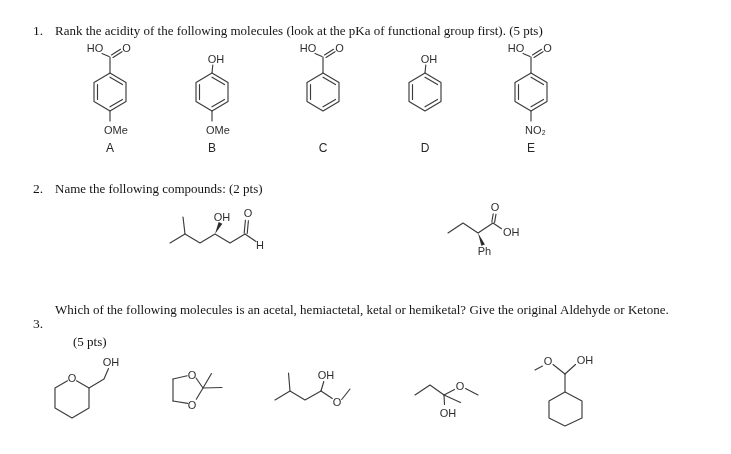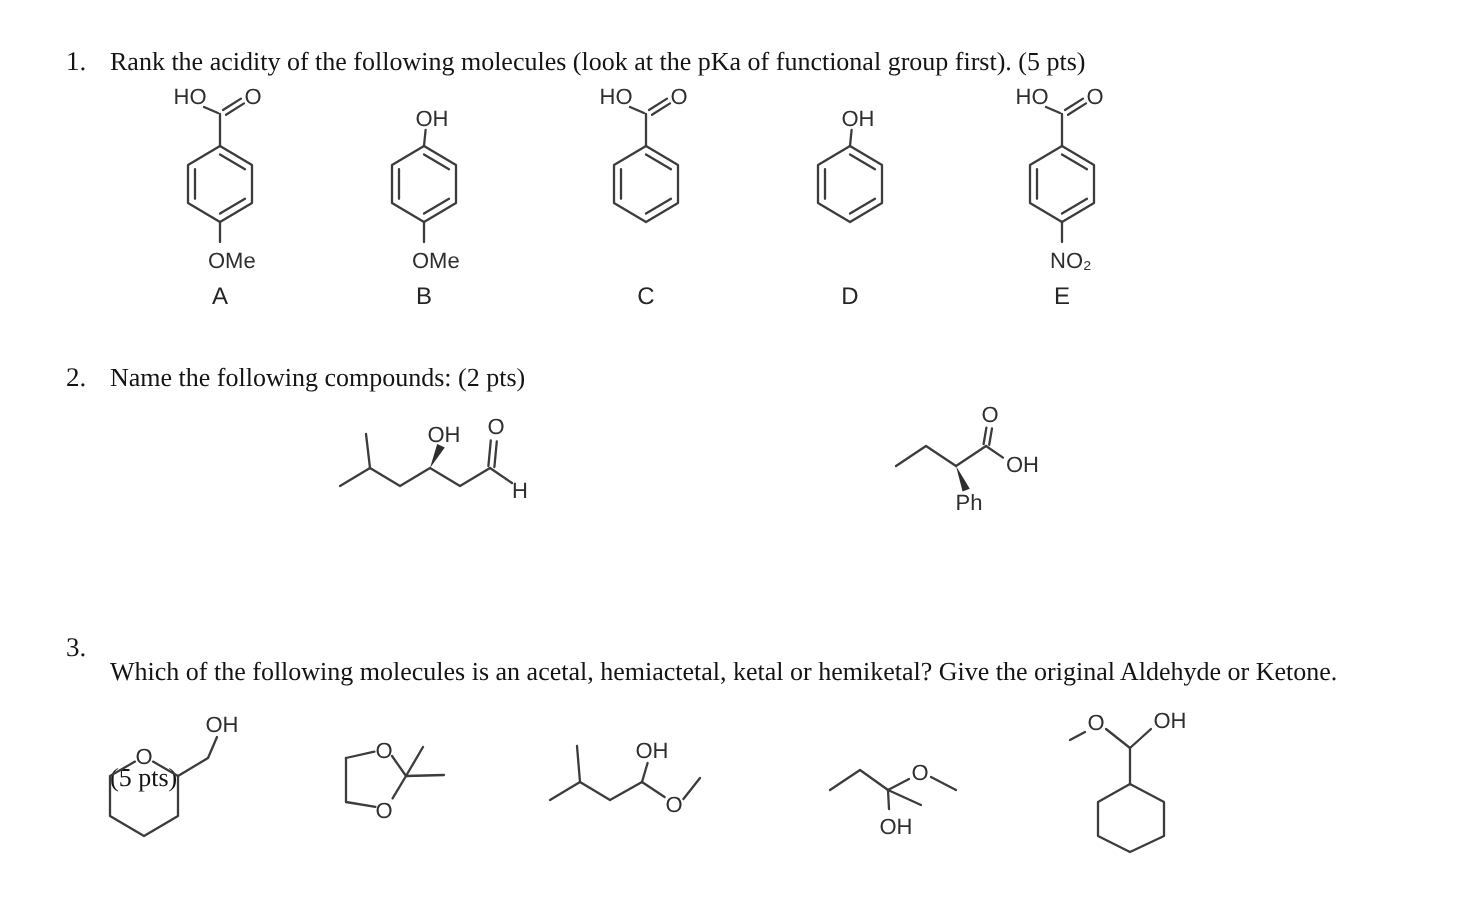--- a/index.html
+++ b/index.html
@@ -101,22 +101,22 @@
       <path d="M51.8,27 L53.2,18.8 M54.6,27.4 L56,19.2"></path>
       <path d="M53,28 L61.5,33.8"></path>
     </g>
     <polygon class="wedge" points="38,38 41.3,50.8 44.9,49.4"></polygon>
     <text x="55" y="16" text-anchor="middle">O</text>
     <text x="63" y="41">OH</text>
     <text x="44.5" y="60" text-anchor="middle">Ph</text>
   </svg>
 
   <div class="qnum" style="left:33px; top:316px;">3.</div>
-  <div class="qtext" style="left:55px; top:328px;">Which of the following molecules is an acetal, hemiactetal, ketal or hemiketal? Give the original Aldehyde or Ketone.</div>
-  <div class="qtext" style="left:55px; top:334px;margin-top:47px;">(5 pts)</div>
+  <div class="qtext" style="left:55px; top:302px;">Which of the following molecules is an acetal, hemiactetal, ketal or hemiketal? Give the original Aldehyde or Ketone.</div>
+  <div class="qtext" style="left:73px; top:334px;">(5 pts)</div>
 
   <svg class="struct" style="left:30px; top:350px;" width="115" height="92" viewBox="0 0 115 92">
     <g>
       <path d="M46.5,30.8 L59,38 L59,58 L42,68 L25,58 L25,38 L37.5,30.8"></path>
       <path d="M59,38 L74,29 M74,29 L78.5,18.5"></path>
     </g>
     <text x="42" y="32" text-anchor="middle">O</text>
     <text x="81" y="16" text-anchor="middle">OH</text>
   </svg>
 

